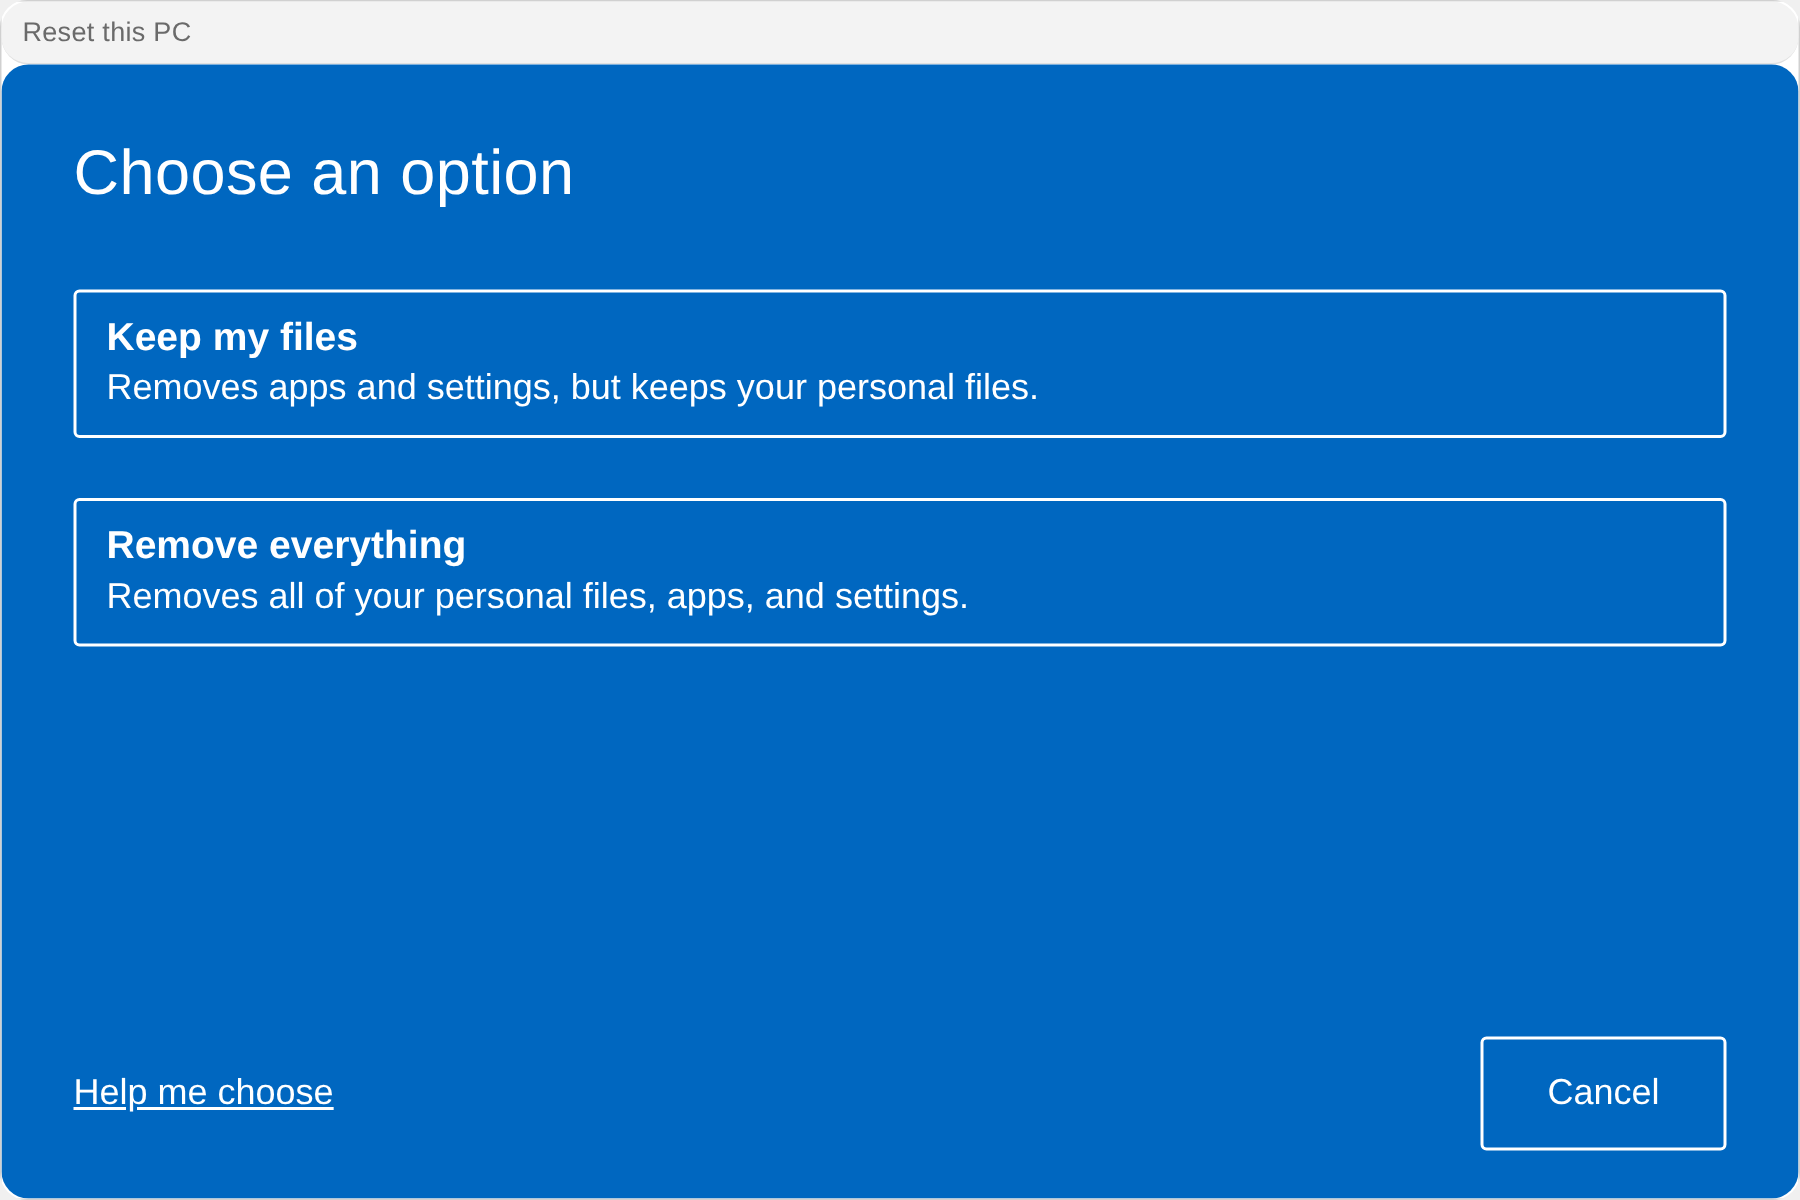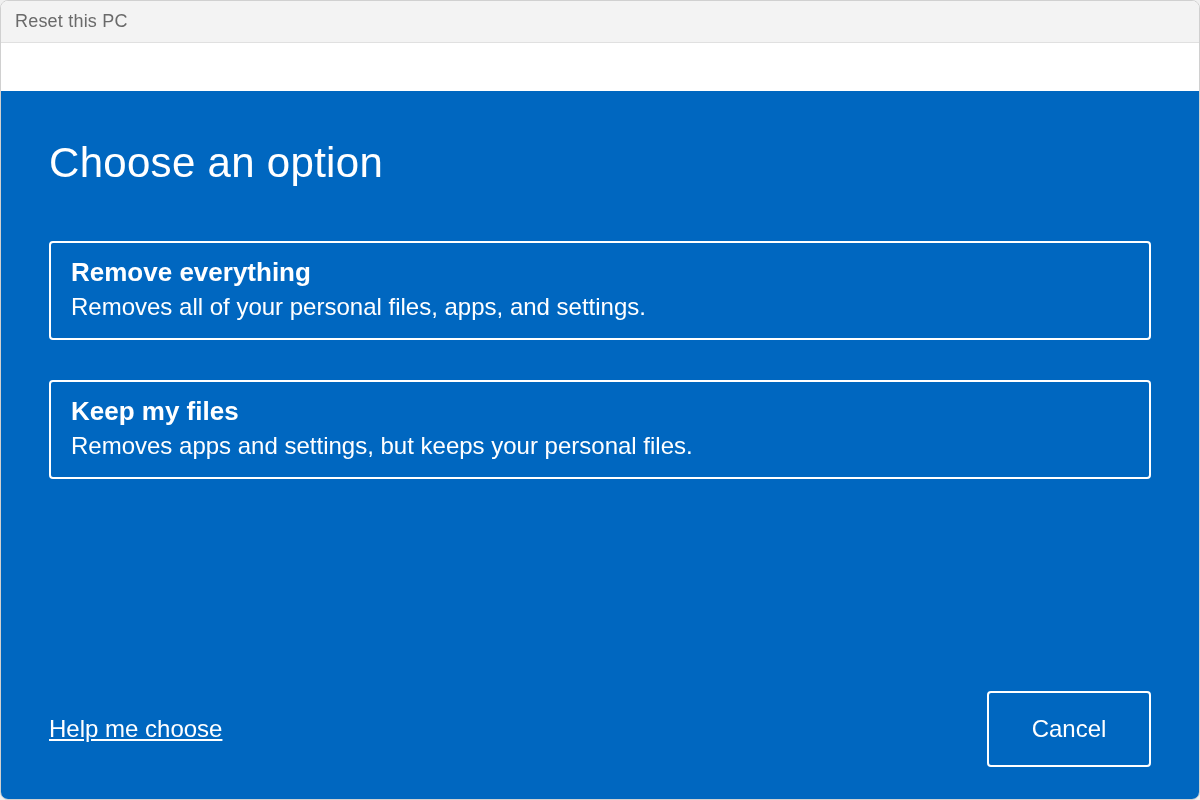--- a/index.html
+++ b/index.html
@@ -1,18 +1,19 @@
 <!DOCTYPE html>
 <html><head>
   <meta charset="utf-8">
   <style>
     * {
       margin: 0;
       padding: 0;
       box-sizing: border-box;
+      border-radius: 18px;
     }
     body {
       font-family: "Segoe UI", -apple-system, BlinkMacSystemFont, sans-serif;
       background: #f0f0f0;
       width: 1200px;
       height: 800px;
       overflow: hidden;
     }
     .window {
       width: 1200px;
@@ -37,21 +38,20 @@
       font-size: 18px;
       letter-spacing: 0.2px;
     }
     .content {
       flex: 1;
       background: #0067c0;
       color: #ffffff;
       padding: 30px 48px 26px 48px;
       display: flex;
       flex-direction: column;
-      margin-top: 48px;
     }
     .heading {
       font-size: 42px;
       font-weight: 300;
       margin-top: 18px;
       margin-bottom: 54px;
       letter-spacing: 0.3px;
     }
     .option-card {
       border: 2px solid #ffffff;
@@ -114,27 +114,27 @@
 <body>
 
 <div class="window">
   <div class="titlebar">
     <span class="titlebar-text">Reset this PC</span>
   </div>
   <div class="content">
     <h1 class="heading">Choose an option</h1>
 
     <button class="option-card">
-      <span class="option-title">Remove everything</span>
-      <span class="option-desc">Removes all of your personal files, apps, and settings.</span>
+      <span class="option-title">Keep my files</span>
+      <span class="option-desc">Removes apps and settings, but keeps your personal files.</span>
     </button>
 
     <button class="option-card">
-      <span class="option-title">Keep my files</span>
-      <span class="option-desc">Removes apps and settings, but keeps your personal files.</span>
+      <span class="option-title">Remove everything</span>
+      <span class="option-desc">Removes all of your personal files, apps, and settings.</span>
     </button>
 
     <div class="spacer"></div>
 
     <div class="footer">
       <button class="help-link">Help me choose</button>
       <button class="cancel-btn">Cancel</button>
     </div>
   </div>
 </div>

